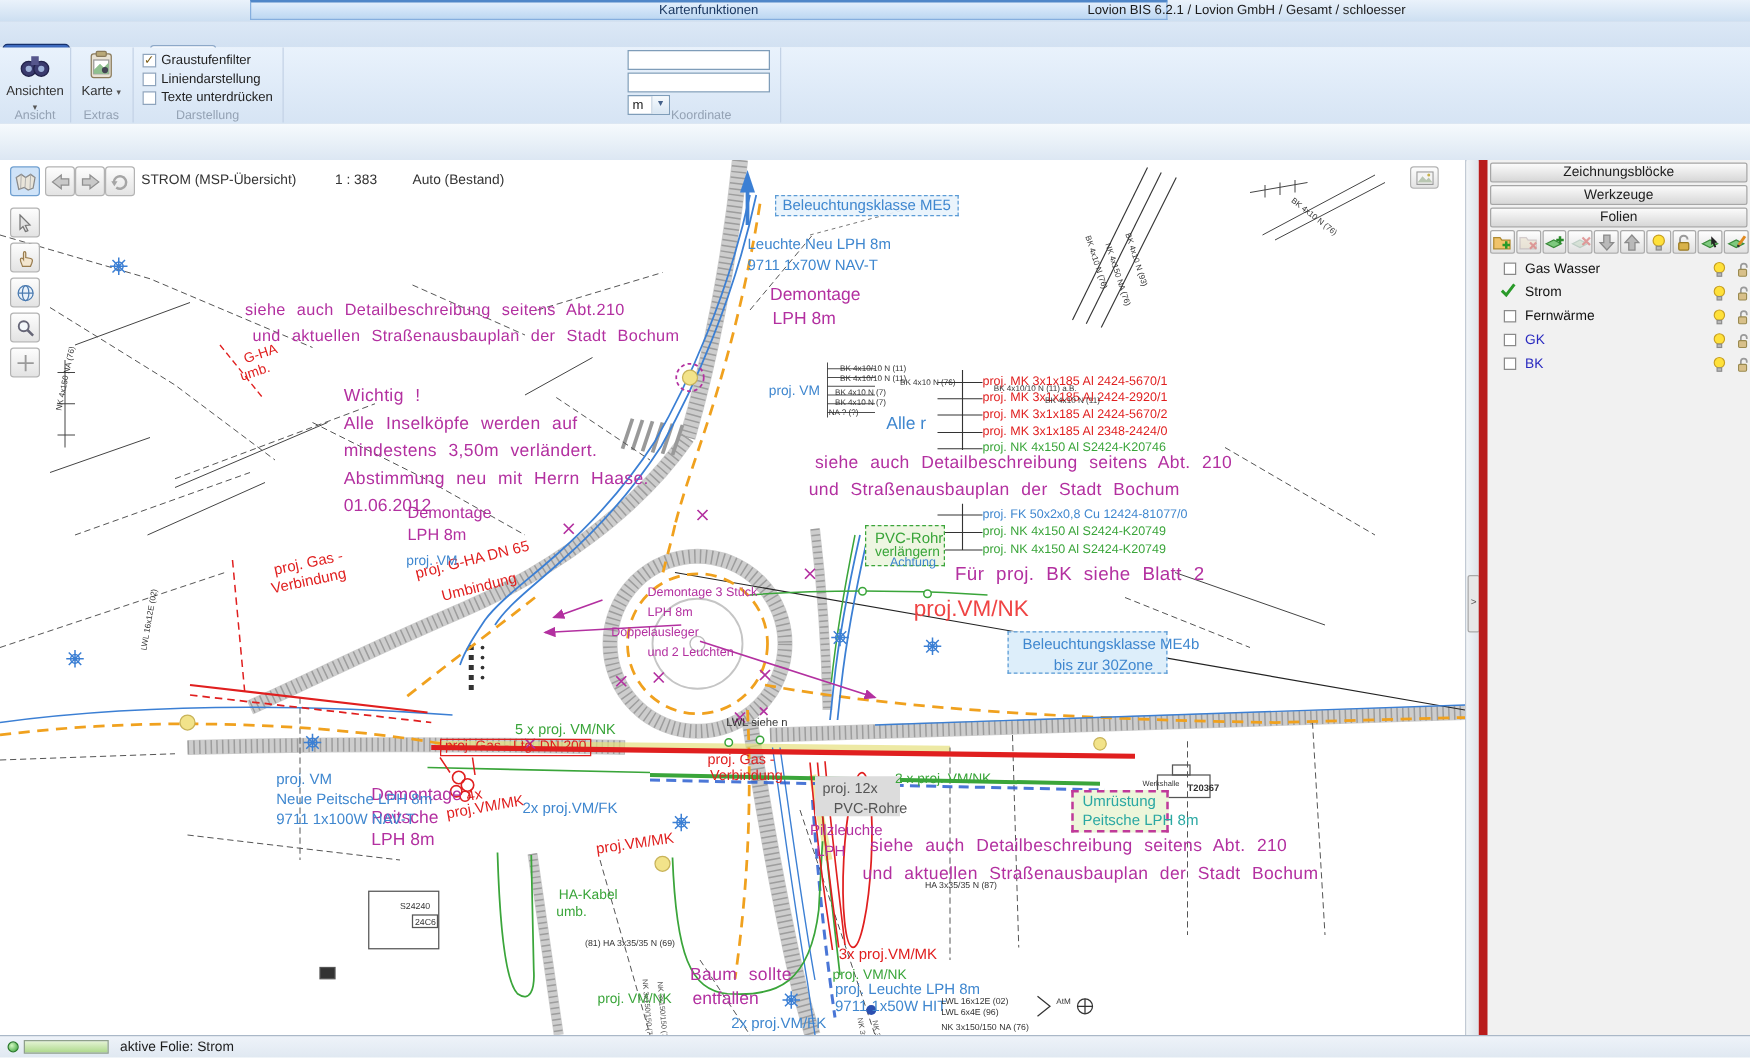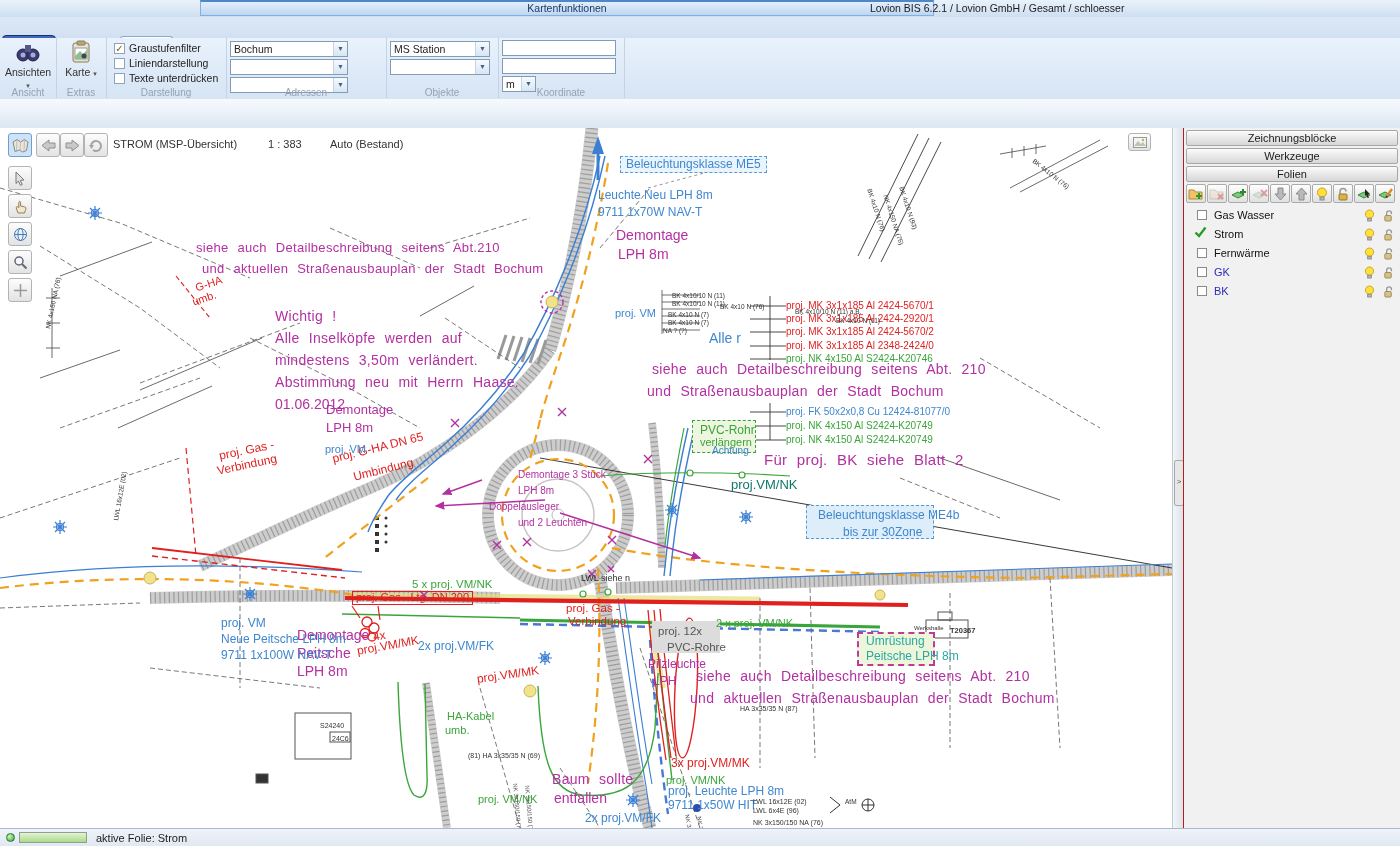--- a/index.html
+++ b/index.html
@@ -43,21 +43,21 @@
   #map{left:0;top:128px;width:1172px;height:700px;background:#fff;overflow:hidden;}
   #maplabels{left:0;top:0;width:1172px;height:700px;pointer-events:none;}
   .mlab{position:absolute;white-space:nowrap;transform-origin:left top;line-height:1.05;}
   .mtb{position:absolute;width:24px;height:24px;background:linear-gradient(#fdfdfd,#e3e3e3);border:1px solid #b3b3b3;border-radius:3px;box-sizing:border-box;display:flex;align-items:center;justify-content:center;}
   .mtb.active{background:#cfe3f8;border-color:#6f9fd0;}
   .mtxt{position:absolute;font-size:11px;color:#333;top:10px;}
   #ovbtn{left:1128px;top:5px;width:23px;height:18px;}
   #splitter{left:1172px;top:128px;width:11px;height:700px;background:linear-gradient(90deg,#f2f5f8,#dde3ea);border-left:1px solid #c2cad4;box-sizing:border-box;}
   #splitbtn{position:absolute;left:1px;top:332px;width:8px;height:44px;background:#e7e7e7;border:1px solid #a8a8a8;border-radius:2px;font-size:8px;color:#555;text-align:center;line-height:42px;}
   
-  #sidebar{left:1183px;top:128px;width:217px;height:700px;background:#f1f1f1;border-left:1px solid #b91c1c;box-sizing:border-box;}
+  #sidebar{left:1183px;top:128px;width:217px;height:700px;background:#f1f1f1;border-left:7px solid #b91c1c;box-sizing:border-box;}
   .sb-header{margin:2px 2px 1px 2px;height:16px;background:linear-gradient(#fbfbfb,#d7d7d7);border:1px solid #a6a6a6;border-radius:2px;box-sizing:border-box;text-align:center;font-size:11px;color:#1c1c1c;line-height:14px;}
   #sb-tools{margin:2px 1px;height:20px;display:flex;gap:1px;padding-left:1px;}
   .sbt{width:20px;height:19px;background:linear-gradient(#fefefe,#e0e0e0);border:1px solid #ababab;border-radius:2px;box-sizing:border-box;display:flex;align-items:center;justify-content:center;}
   .layerrow{position:relative;height:19px;font-size:11px;}
   .lr-box{position:absolute;left:13px;top:4px;width:10px;height:10px;border:1px solid #8a8a8a;background:#fff;box-sizing:border-box;}
   .lr-check{position:absolute;left:10px;top:1px;color:#2a9a2a;font-size:13px;font-weight:bold;}
   .lr-label{position:absolute;left:30px;top:3px;color:#111;}
   .lr-label.blue{color:#2b2bc0;}
   .lr-bulb{position:absolute;left:180px;top:3px;}
   .lr-lock{position:absolute;left:199px;top:3px;}
@@ -127,50 +127,20 @@
         <div class="chkrow" style="top: 18px;">
           <span class="chkbox"></span>
           <span>Liniendarstellung</span>
         </div>
         <div class="chkrow" style="top: 33px;">
           <span class="chkbox"></span>
           <span>Texte unterdrücken</span>
         </div>
       </div>
     <div class="rg-caption">Darstellung</div>
-  </div>
-  <div class="rgroup" id="grp-adressen" style="left:226px;width:160px;">
-    <div id="adressen-dds">
-        <div class="dd" style="left: 4px; top: 3px; width: 118px;">
-          <span class="txt">Bochum</span>
-          <span class="arr">▼</span>
-        </div>
-        <div class="dd" style="left: 4px; top: 21px; width: 118px;">
-          <span class="txt"></span>
-          <span class="arr">▼</span>
-        </div>
-        <div class="dd" style="left: 4px; top: 39px; width: 118px;">
-          <span class="txt"></span>
-          <span class="arr">▼</span>
-        </div>
-      </div>
-    <div class="rg-caption">Adressen</div>
-  </div>
-  <div class="rgroup" id="grp-objekte" style="left:386px;width:112px;">
-    <div id="objekte-dds">
-        <div class="dd" style="left: 4px; top: 3px; width: 100px;">
-          <span class="txt">MS Station</span>
-          <span class="arr">▼</span>
-        </div>
-        <div class="dd" style="left: 4px; top: 21px; width: 100px;">
-          <span class="txt"></span>
-          <span class="arr">▼</span>
-        </div>
-      </div>
-    <div class="rg-caption">Objekte</div>
   </div>
   <div class="rgroup" id="grp-koordinate" style="left:498px;width:126px;">
     <div class="tin" style="left:4px;top:2px;width:114px;"></div>
     <div class="tin" style="left:4px;top:20px;width:114px;"></div>
     <div class="dd" style="left:4px;top:38px;width:34px;">
         <span class="txt">m</span>
         <span class="arr">▼</span>
       </div>
     <div class="rg-caption">Koordinate</div>
   </div>
@@ -571,21 +541,21 @@
       <div class="mlab" style="left: 786px; top: 307px; font-size: 10px; color: rgb(58, 165, 58);">proj. NK 4x150 Al S2424-K20749</div>
       <div class="mlab" style="left: 352px; top: 463px; font-size: 11px; color: rgb(224, 31, 31); border: 1px solid rgb(224, 31, 31); padding: 0px 3px;">proj. Gas - Ltg. DN 200</div>
       <div class="mlab" style="left: 372px; top: 503px; font-size: 12px; color: rgb(224, 31, 31); transform: rotate(-10deg);">4x</div>
       <div class="mlab" style="left: 356px; top: 517px; font-size: 12px; color: rgb(224, 31, 31); transform: rotate(-10deg);">proj.VM/MK</div>
       <div class="mlab" style="left: 476px; top: 545px; font-size: 12px; color: rgb(224, 31, 31); transform: rotate(-8deg);">proj.VM/MK</div>
       <div class="mlab" style="left: 566px; top: 474px; font-size: 11.5px; color: rgb(224, 31, 31);">proj. Gas -</div>
       <div class="mlab" style="left: 568px; top: 487px; font-size: 11.5px; color: rgb(224, 31, 31);">Verbindung</div>
       <div class="mlab" style="left: 671px; top: 629px; font-size: 12px; color: rgb(224, 31, 31);">3x proj.VM/MK</div>
       <div class="mlab" style="left: 700px; top: 296px; font-size: 12px; color: rgb(58, 165, 58);">PVC-Rohr</div>
       <div class="mlab" style="left: 700px; top: 309px; font-size: 11px; color: rgb(58, 165, 58);">verlängern</div>
-      <div class="mlab" style="left: 731px; top: 350px; font-size: 13px; color: #0f766e;">proj.VM/NK</div>
+      <div class="mlab" style="left: 731px; top: 350px; font-size: 18px; color: #ef4444;">proj.VM/NK</div>
       <div class="mlab" style="left: 412px; top: 450px; font-size: 11.5px; color: rgb(58, 165, 58);">5 x proj. VM/NK</div>
       <div class="mlab" style="left: 716px; top: 490px; font-size: 11px; color: rgb(58, 165, 58);">2 x proj. VM/NK</div>
       <div class="mlab" style="left: 447px; top: 583px; font-size: 11px; color: rgb(58, 165, 58);">HA-Kabel</div>
       <div class="mlab" style="left: 445px; top: 597px; font-size: 11px; color: rgb(58, 165, 58);">umb.</div>
       <div class="mlab" style="left: 478px; top: 666px; font-size: 11px; color: rgb(58, 165, 58);">proj. VM/NK</div>
       <div class="mlab" style="left: 666px; top: 647px; font-size: 11px; color: rgb(58, 165, 58);">proj. VM/NK</div>
       <div class="mlab" style="left: 620px; top: 28px; font-size: 12px; color: rgb(63, 135, 207); border: 1px dashed rgb(91, 155, 213); background: rgba(232, 243, 252, 0.9); padding: 1px 5px;">Beleuchtungsklasse ME5</div>
       <div class="mlab" style="left: 598px; top: 61px; font-size: 12px; color: rgb(63, 135, 207);">Leuchte Neu LPH 8m</div>
       <div class="mlab" style="left: 598px; top: 78px; font-size: 12px; color: rgb(63, 135, 207); text-align: right;">9711 1x70W NAV-T</div>
       <div class="mlab" style="left: 615px; top: 180px; font-size: 11px; color: rgb(63, 135, 207);">proj. VM</div>

